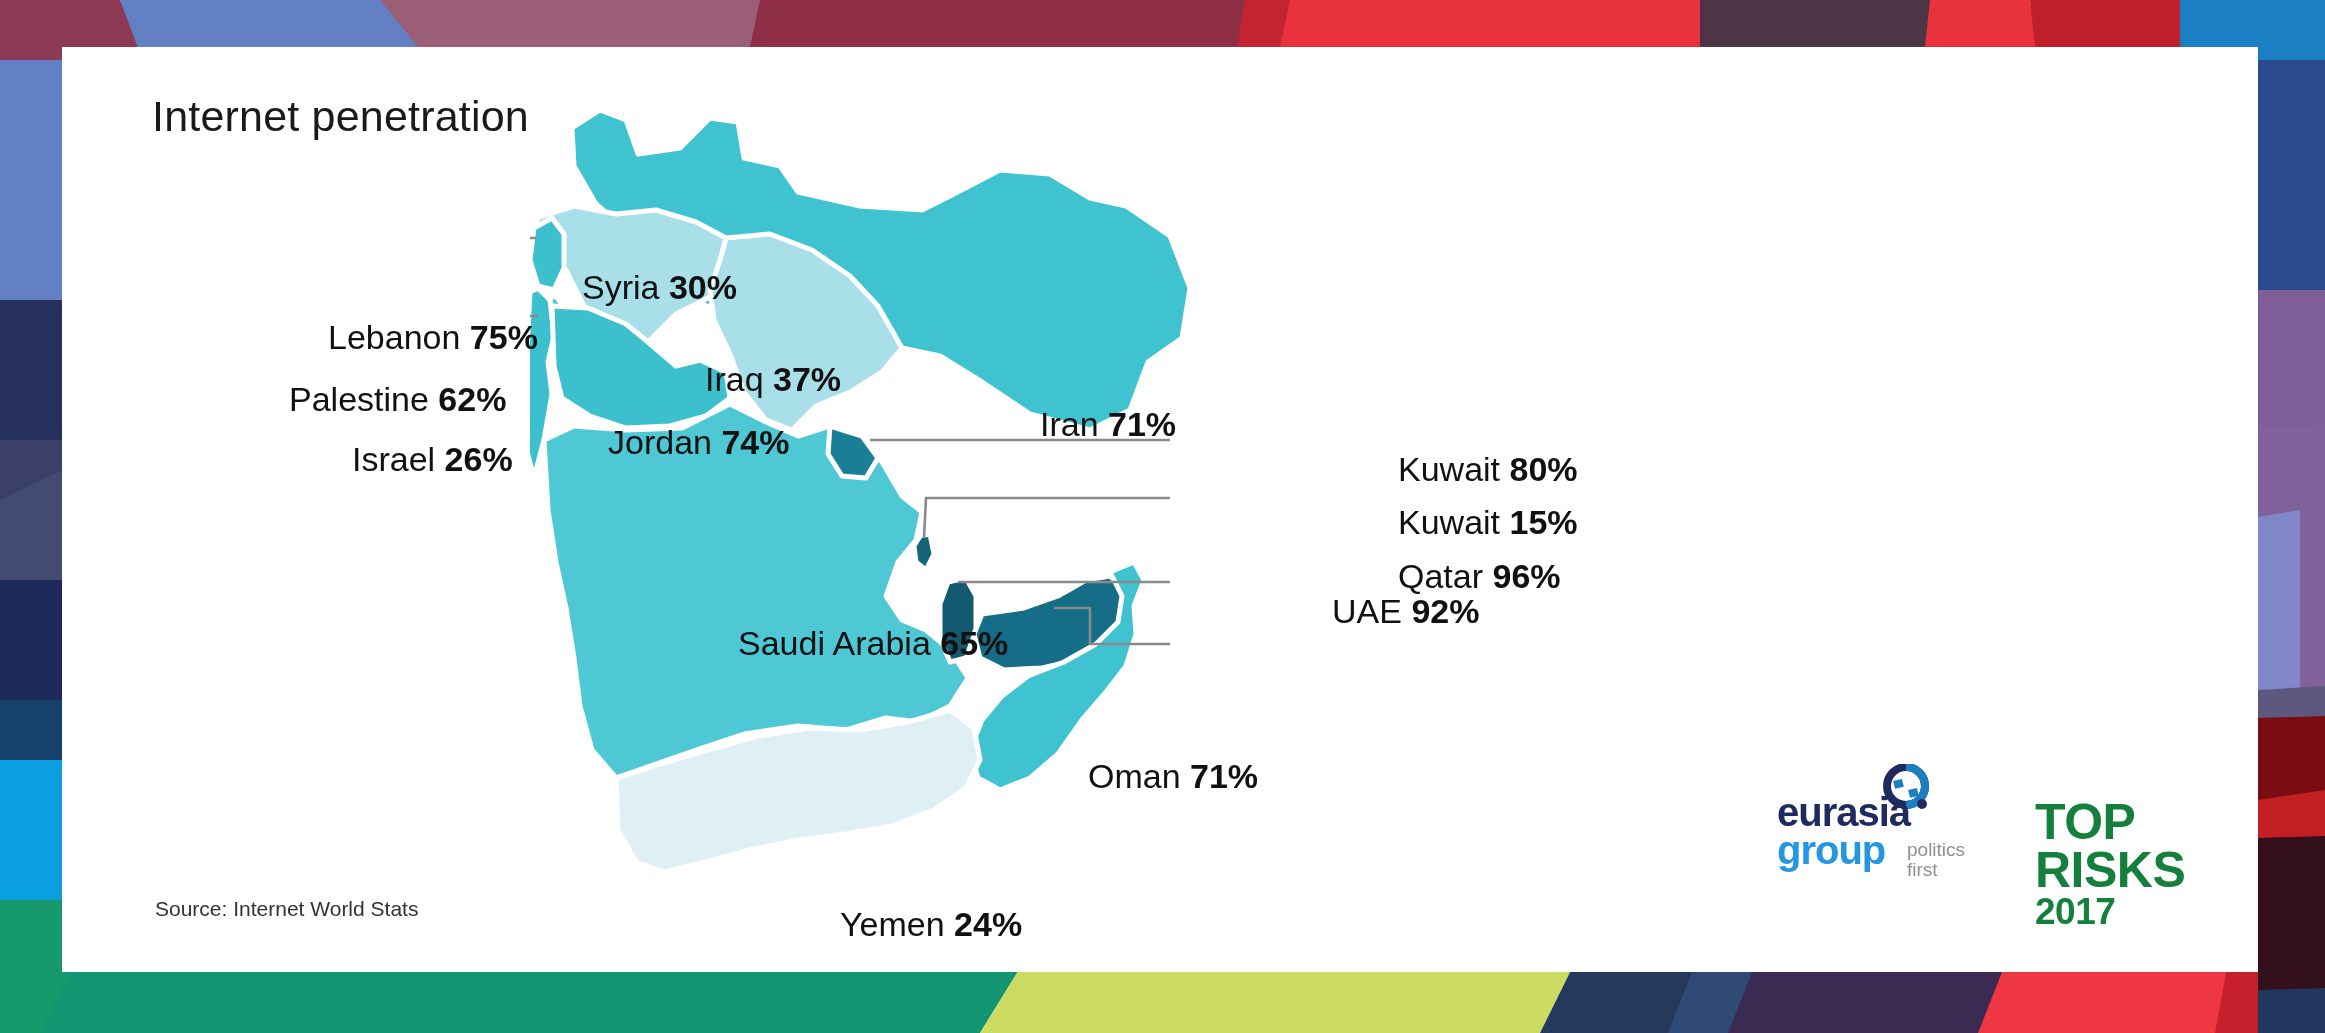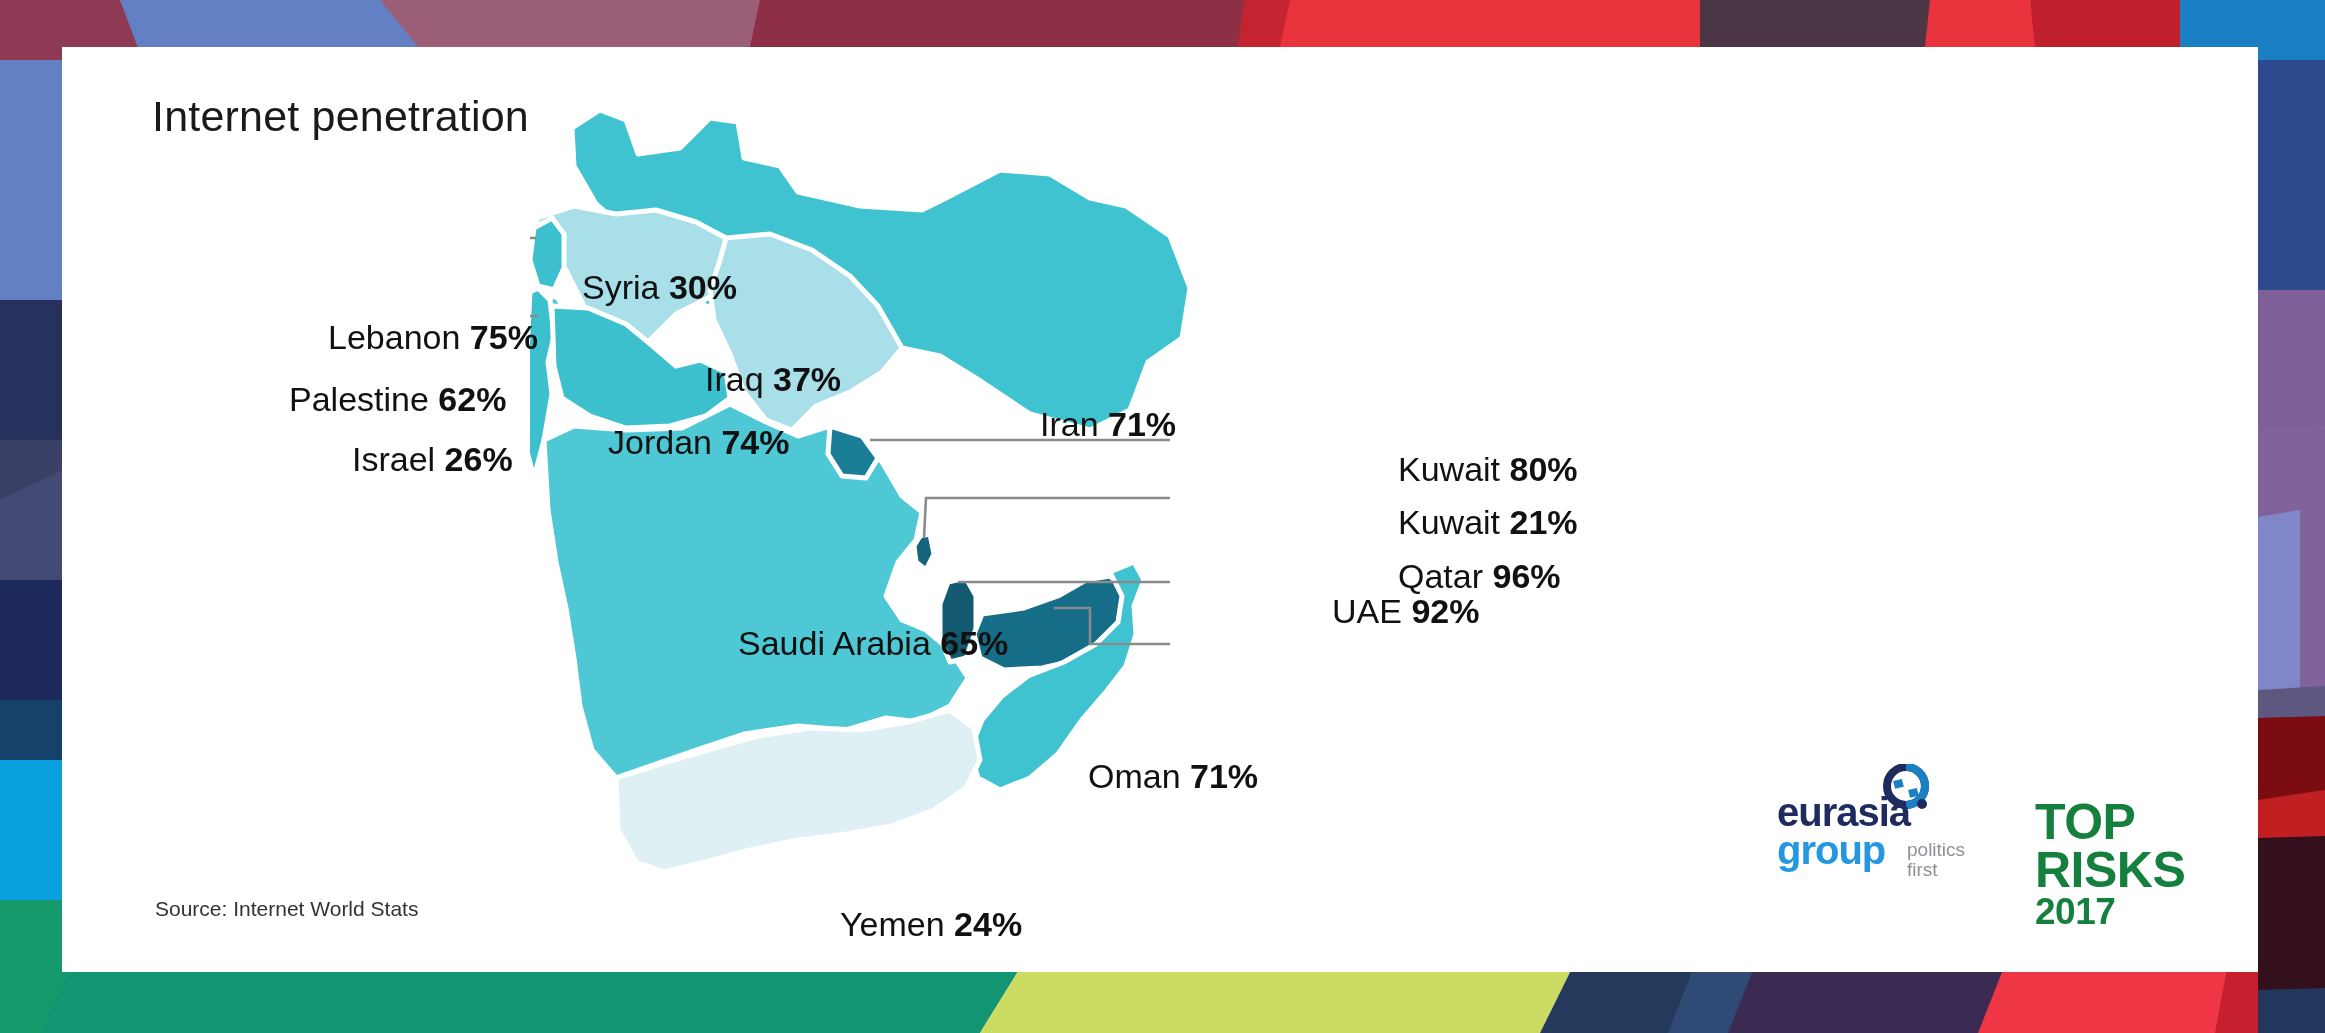--- a/index.html
+++ b/index.html
@@ -211,21 +211,21 @@
 
   <div class="lbl" style="left:1040px; top:375px;">
     <span>Iran</span> <b>71%</b>
   </div>
 
   <div class="lbl" style="left:1398px; top:420px;">
     <span>Kuwait</span> <b>80%</b>
   </div>
 
   <div class="lbl" style="left:1398px; top:473px;">
-    <span>Kuwait</span> <b>21%</b>
+    <span>Kuwait</span> <b>15%</b>
   </div>
 
   <div class="lbl" style="left:1398px; top:527px;">
     <span>Qatar</span> <b>96%</b>
   </div>
 
   <div class="lbl" style="left:1332px; top:562px;">
     <span>UAE</span> <b>92%</b>
   </div>
 

